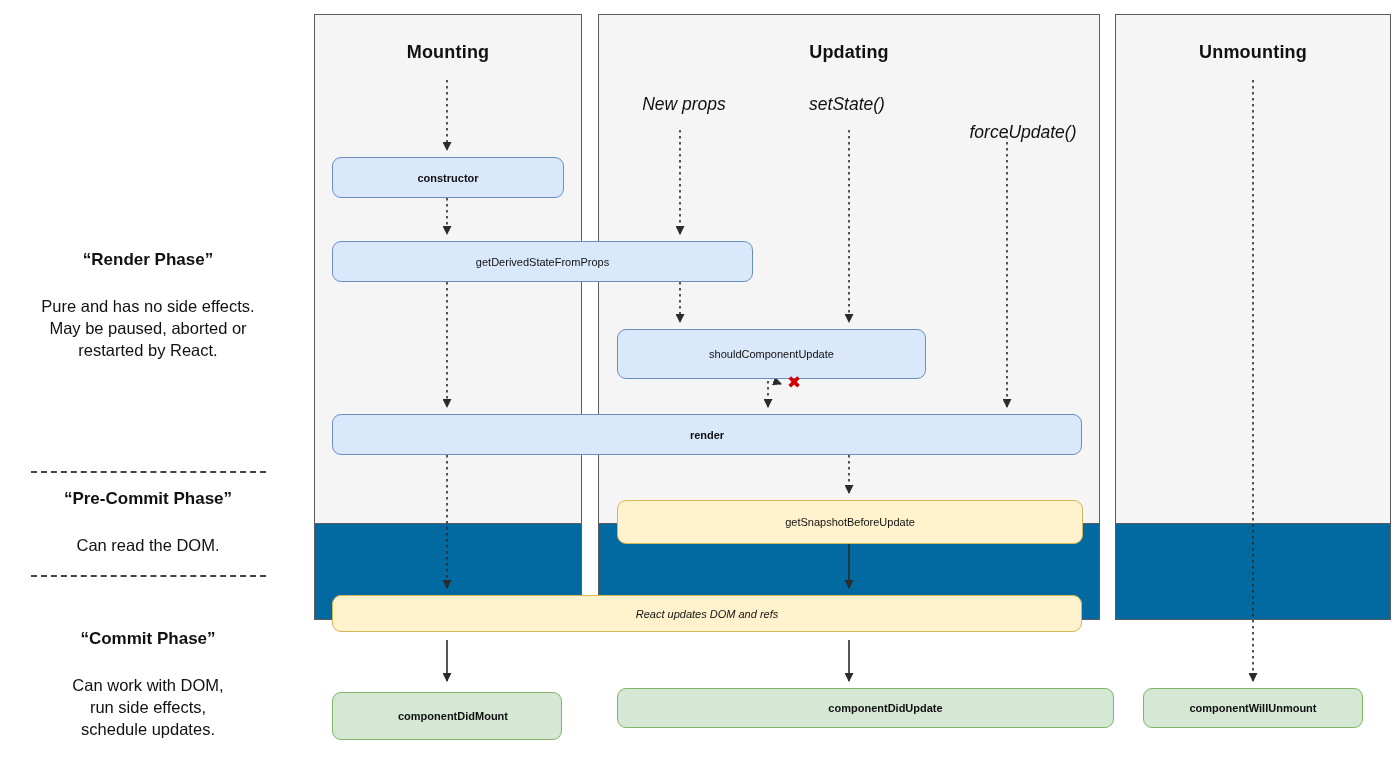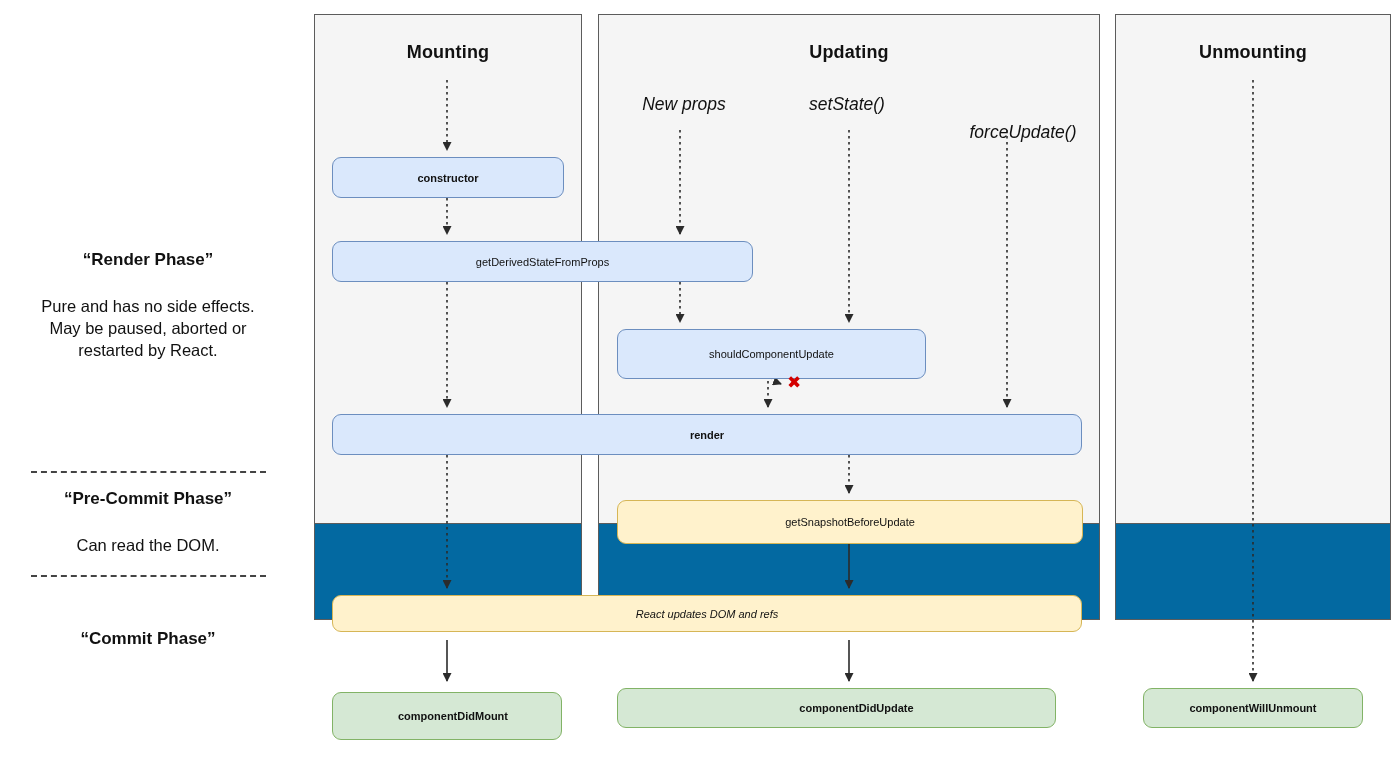--- a/index.html
+++ b/index.html
@@ -98,21 +98,21 @@
   .lbox.bold   { font-weight: bold; }
   .lbox.italic { font-style: italic; }
 
   .box-constructor { left: 332px; top: 157px; width: 232px; height: 41px; }
   .box-gdsfp       { left: 332px; top: 241px; width: 421px; height: 41px; }
   .box-scu         { left: 617px; top: 329px; width: 309px; height: 50px; }
   .box-render      { left: 332px; top: 414px; width: 750px; height: 41px; }
   .box-gsbu        { left: 617px; top: 500px; width: 466px; height: 44px; }
   .box-reactdom    { left: 332px; top: 595px; width: 750px; height: 37px; }
   .box-cdm         { left: 332px; top: 692px; width: 230px; height: 48px; padding-left: 12px; }
-  .box-cdu         { left: 617px; top: 688px; width: 439px; height: 40px; padding-left: 40px; }
+  .box-cdu         { left: 617px; top: 688px; width: 497px; height: 40px; padding-left: 40px; }
   .box-cwu         { left: 1143px; top: 688px; width: 220px; height: 40px; }
 
   
   .arrows {
     position: absolute;
     left: 0; top: 0;
     width: 1400px;
     height: 767px;
     z-index: 2;
     pointer-events: none;
@@ -141,20 +141,23 @@
 restarted by React.</div>
 
   <div class="side-divider" style="top:471px"></div>
 
   <div class="side-note side-title" style="top:489px">“Pre-Commit Phase”</div>
   <div class="side-note side-desc" style="top:534px">Can read the DOM.</div>
 
   <div class="side-divider" style="top:575px"></div>
 
   <div class="side-note side-title" style="top:629px">“Commit Phase”</div>
+  <div class="side-note side-desc" style="top:674px">Can work with DOM,
+run side effects,
+schedule updates.</div>
 
   <div class="col col-mounting">
     <div class="render-section"></div>
     <div class="col-title">Mounting</div>
   </div>
 
   <div class="col col-updating">
     <div class="render-section"></div>
     <div class="col-title">Updating</div>
   </div>

